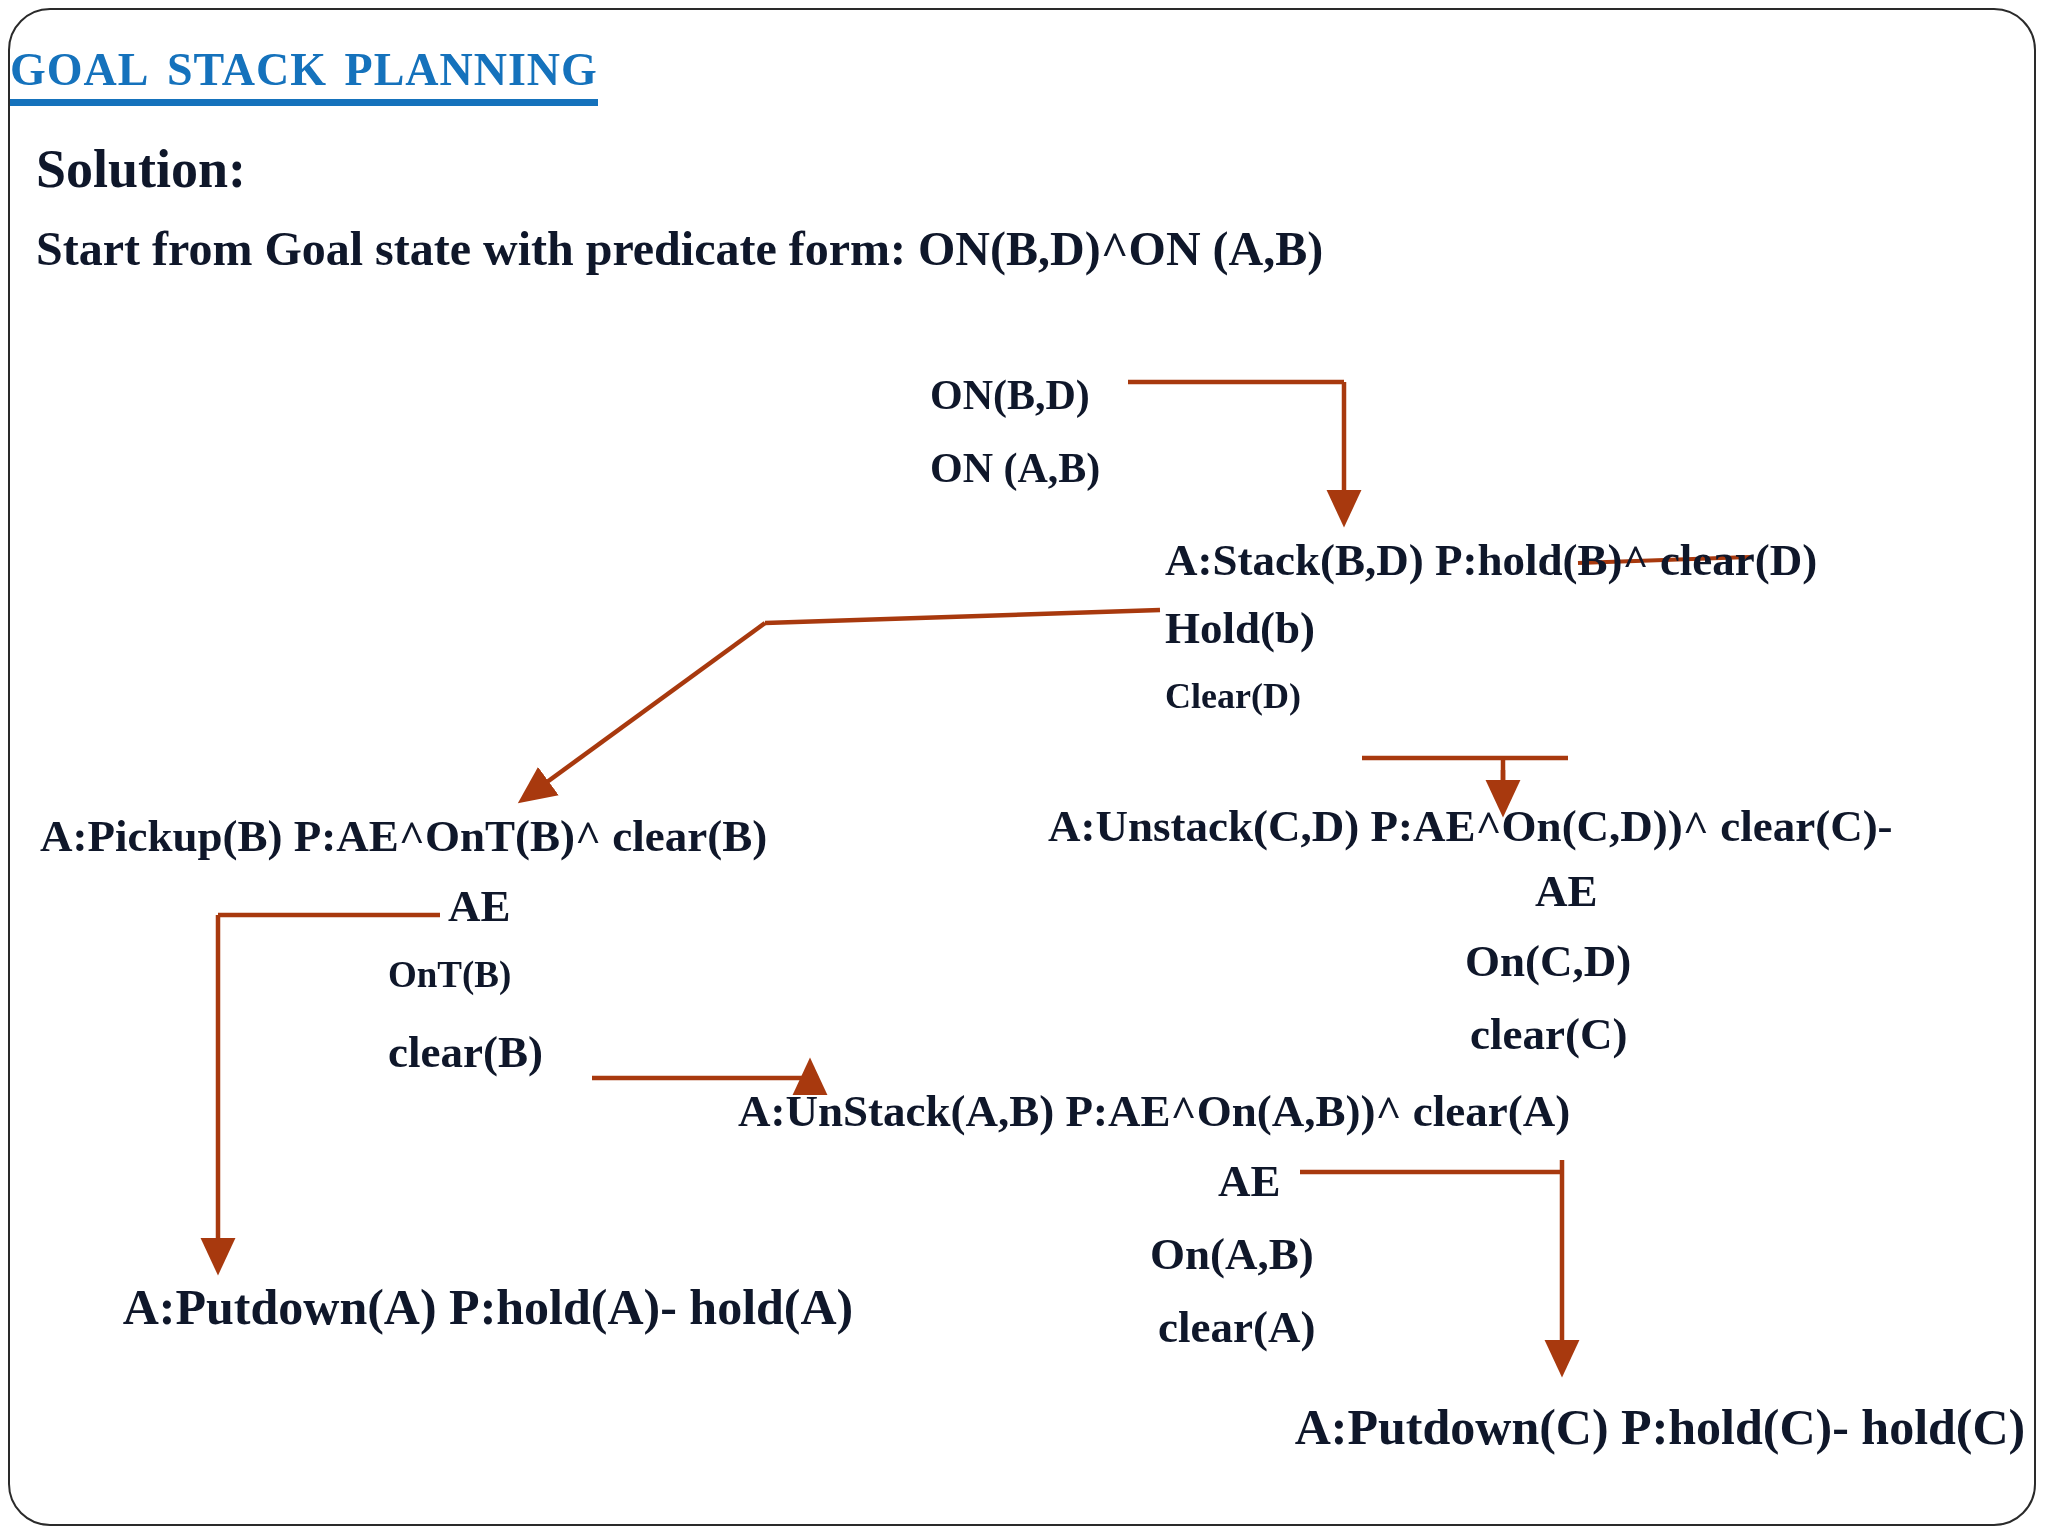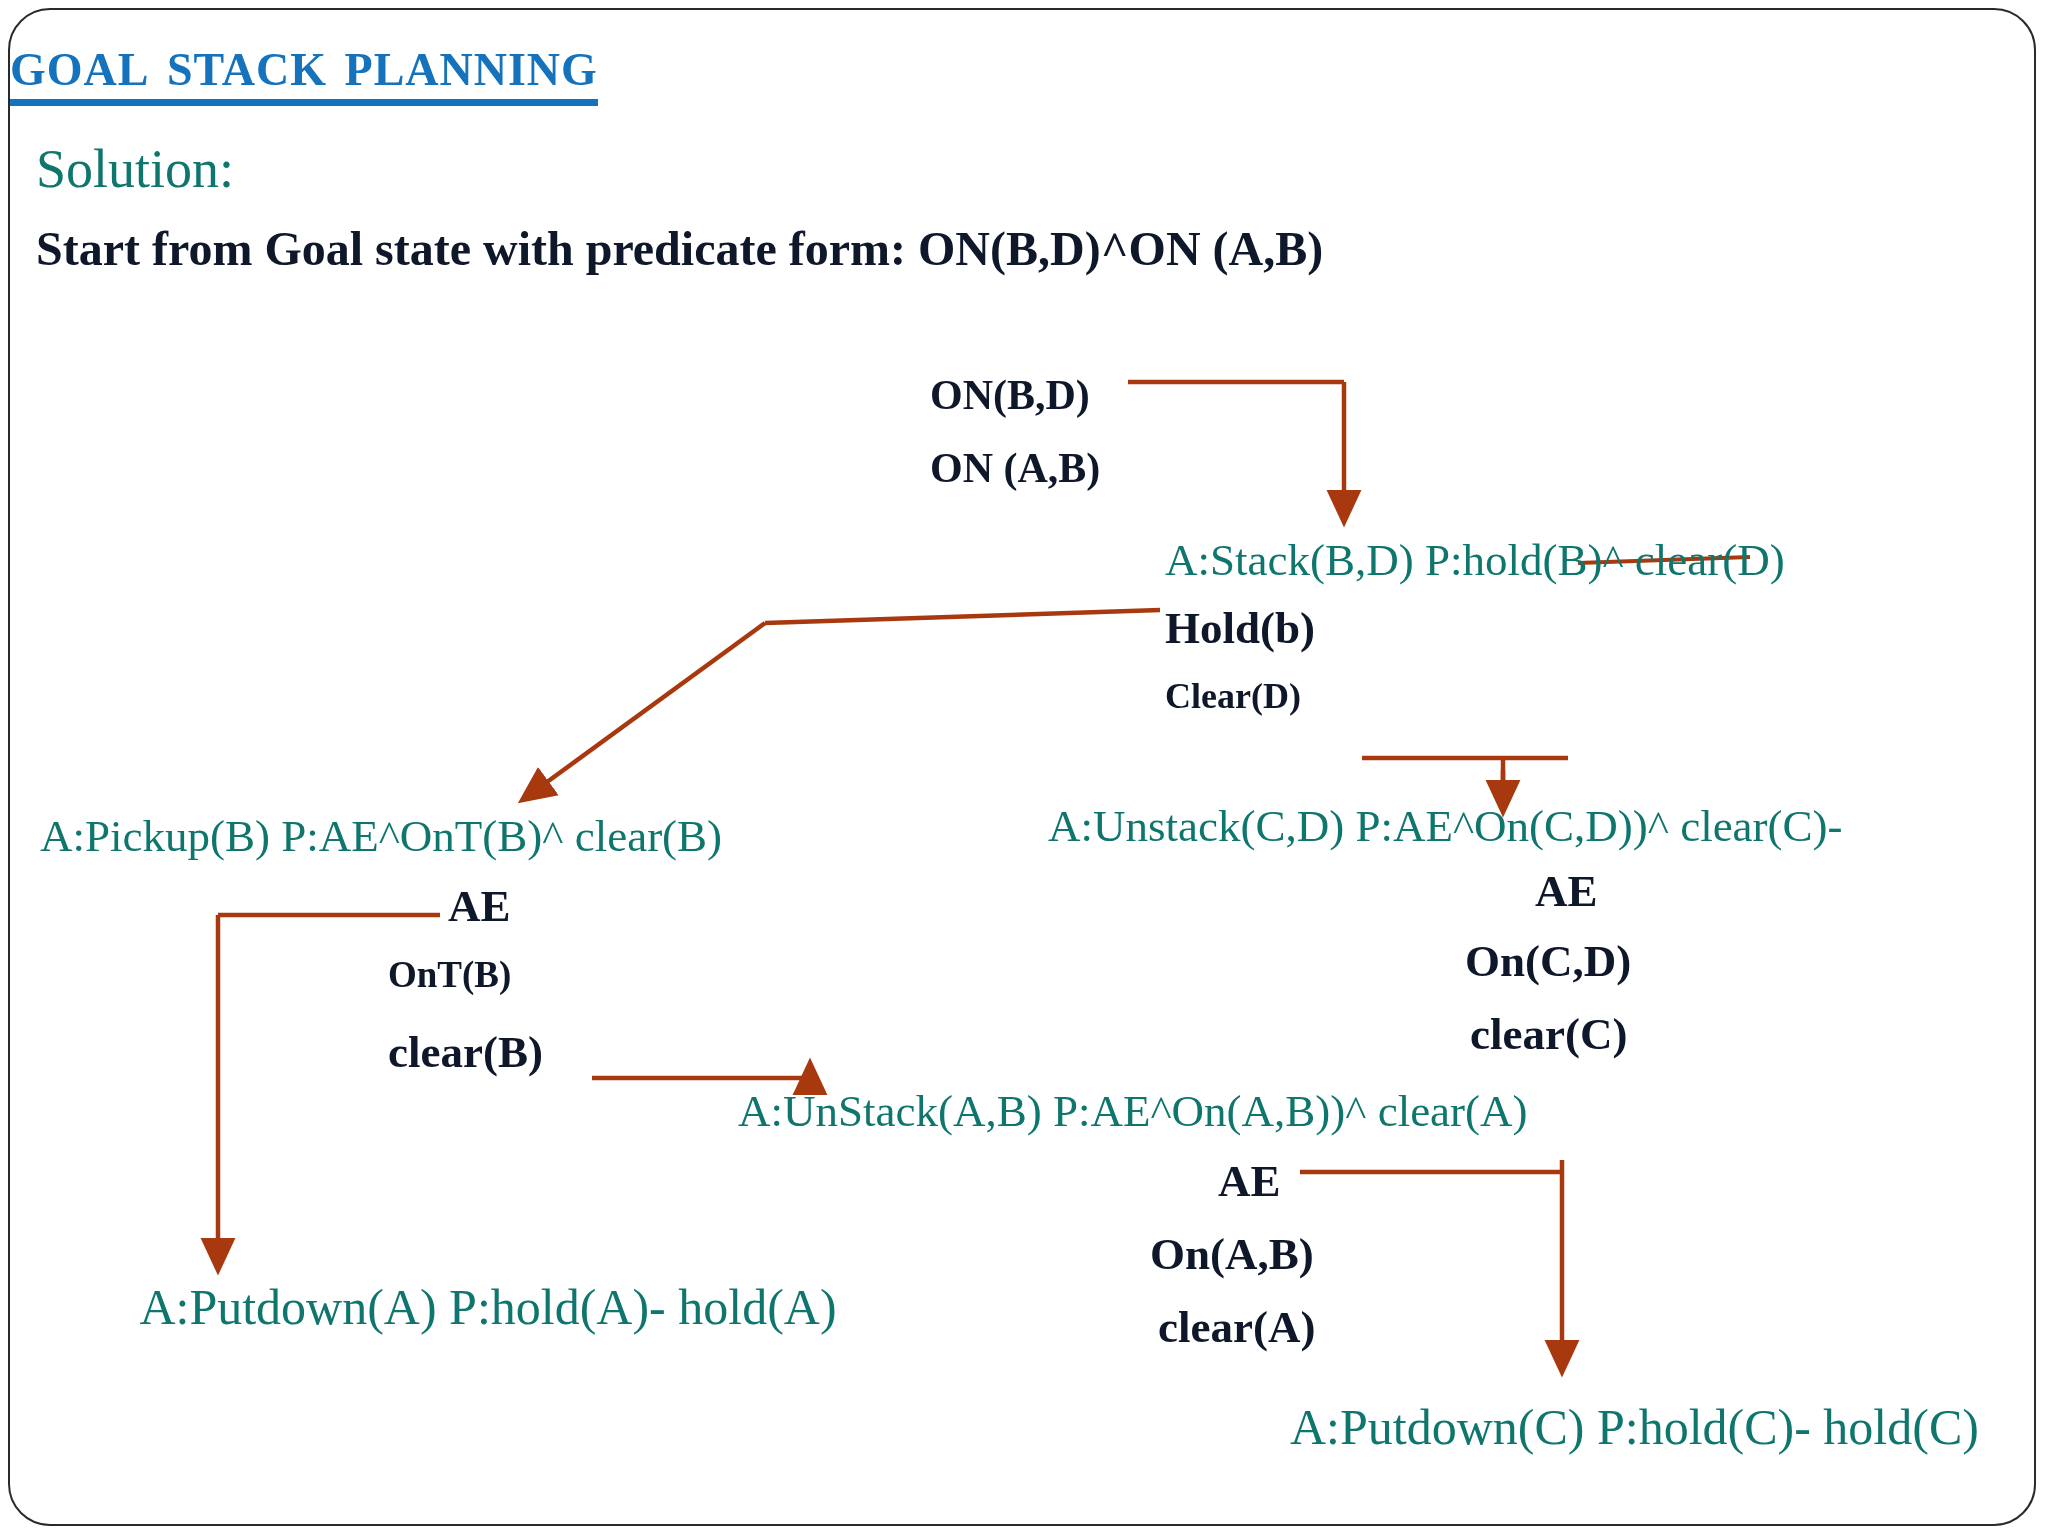--- a/index.html
+++ b/index.html
@@ -29,21 +29,21 @@
     font-variant:small-caps;
     text-transform:lowercase;
     letter-spacing:1px;
     line-height:1.05;
     border-bottom:7px solid #1572bc;
     padding-bottom:2px;
   }
   #title-text::first-letter{font-size:66px;}
 
   
-  .red{color:#0f766e;font-weight:normal;font-family:"Liberation Serif",serif;}
+  .red{color:#0f172a;font-weight:bold;font-family:"Liberation Serif",serif;}
   .navy{color:#0f172a;font-weight:bold;font-family:"Liberation Serif",serif;}
 
   .abs{position:absolute;white-space:nowrap;}
 
   #solution{left:26px;top:132px;font-size:54px;line-height:1;}
   #startline{left:26px;top:215px;font-size:48px;line-height:1;}
 
   #goal-red{left:806px;top:288px;font-size:42px;}
   #goal-onbd{left:920px;top:361px;font-size:42px;}
   #goal-onab{left:920px;top:434px;font-size:42px;}
@@ -61,21 +61,21 @@
   #ae2{left:1525px;top:855px;font-size:45px;}
   #oncd{left:1455px;top:925px;font-size:45px;}
   #clearc{left:1460px;top:998px;font-size:45px;}
 
   #unstackab-line{left:728px;top:1075px;font-size:45px;}
   #ae3{left:1208px;top:1145px;font-size:45px;}
   #onab{left:1140px;top:1218px;font-size:45px;}
   #cleara{left:1148px;top:1291px;font-size:45px;}
 
   #putdowna{left:98px;top:1265px;font-size:50px;width:760px;text-align:center;white-space:normal;line-height:1.28;}
-  #putdownc{left:1280px;top:1385px;font-size:50px;width:740px;white-space:normal;line-height:1.28;}
+  #putdownc{left:1280px;top:1385px;font-size:50px;width:740px;text-align:center;white-space:normal;line-height:1.28;}
 
   
   #wires{position:absolute;left:0;top:0;width:2028px;height:1518px;pointer-events:none;}
 </style>
 </head>
 <body>
 
 <div id="slide">
 
   <div id="title-bar">

